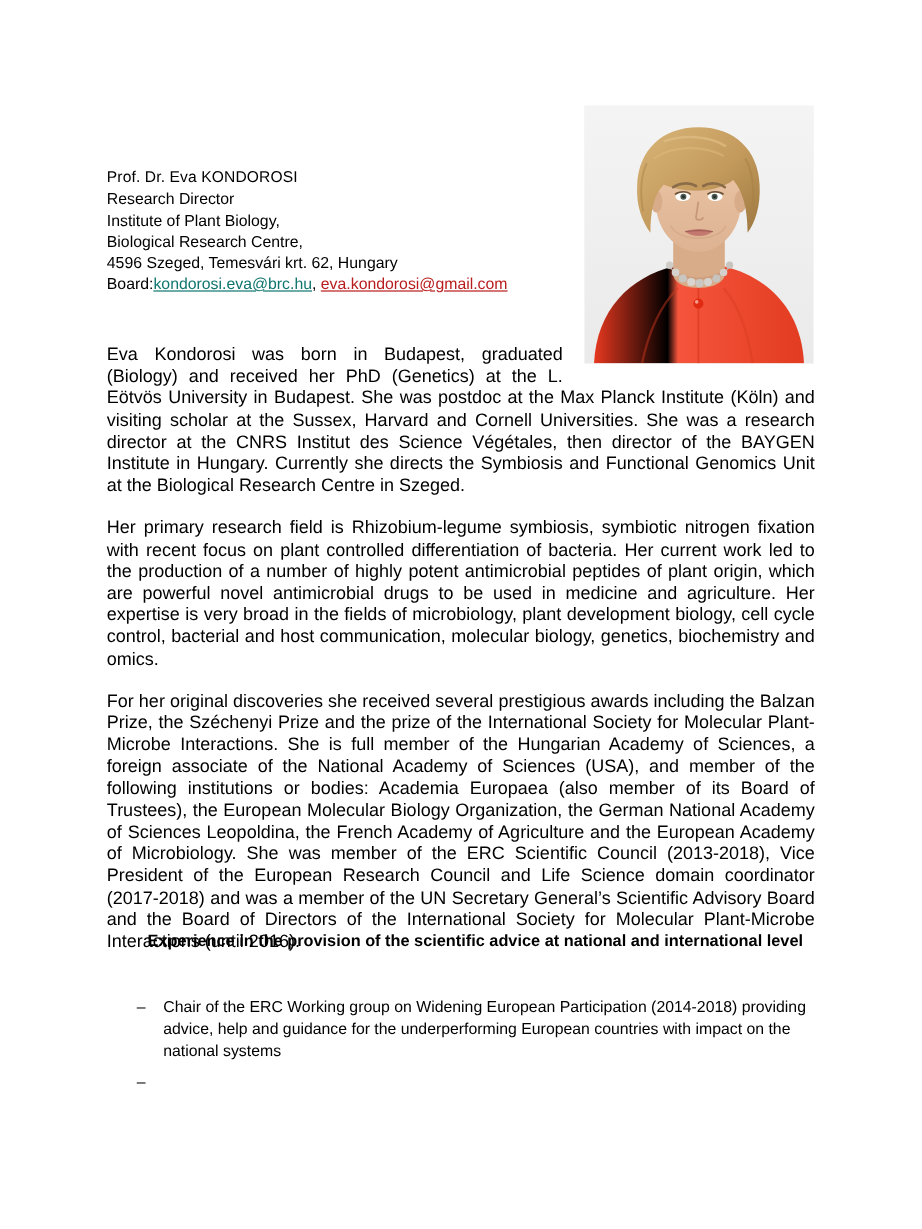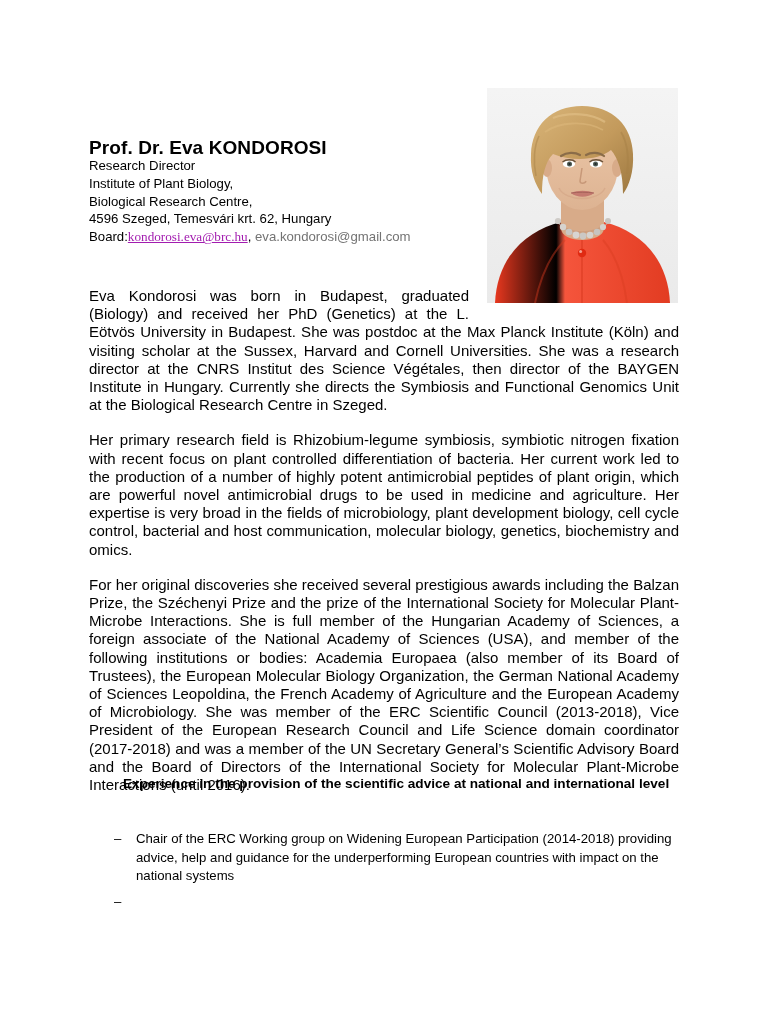--- a/index.html
+++ b/index.html
@@ -39,34 +39,34 @@
   
   .header-block {
     position: absolute;
     left: 89px;
     top: 138px;
     width: 390px;
     font-size: 13.2px;
     line-height: 17.8px;
   }
   .header-name {
-    font-weight: bold;
-    font-size: 19px;
+    font-weight: normal;
+    font-size: 13px;
     line-height: 19px;
     letter-spacing: 0.1px;
   }
   .header-line { white-space: nowrap; }
   .email-label { }
   .email-link {
-    color: #a21caf;
+    color: #0f766e;
     text-decoration: underline;
-    font-family: Liberation Serif, serif;
   }
   .email-plain {
-    color: #737373;
+    color: #b91c1c;
+    text-decoration: underline;
   }
 
   
   .body-area {
     position: absolute;
     left: 89px;
     top: 287px;
     width: 590px;
     font-size: 15px;
     line-height: 18.2px;

